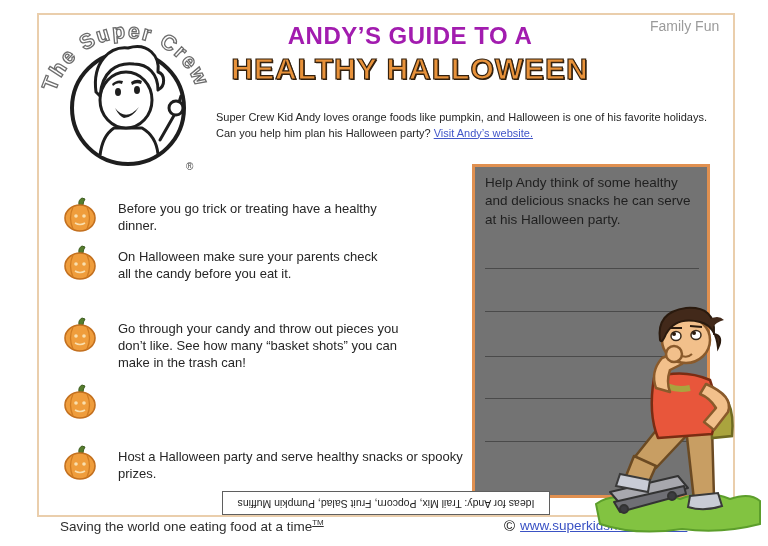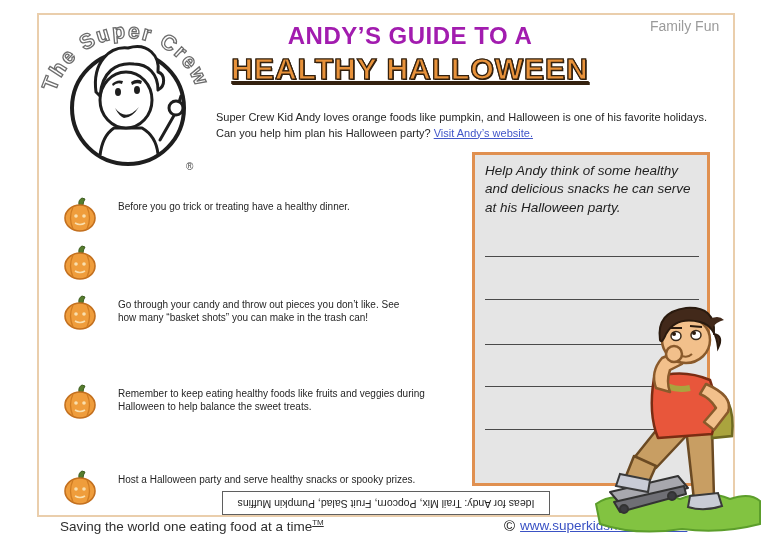--- a/index.html
+++ b/index.html
@@ -6,37 +6,37 @@
   body{width:768px;height:546px;background:#ffffff;position:relative;overflow:hidden;
        font-family:"Liberation Sans", sans-serif;color:#2a2a2a;}
   .page-frame{position:absolute;left:37px;top:13px;width:694px;height:500px;
               border:2px solid #eaceac;z-index:1;}
   
   .logo{position:absolute;left:40px;top:8px;width:172px;height:172px;z-index:3;}
   .title1{position:absolute;left:240px;top:22px;width:340px;text-align:center;
           font-size:24px;font-weight:600;letter-spacing:.5px;color:#a21caf;}
   .title2{position:absolute;left:225px;top:52px;width:370px;text-align:center;
           font-size:30px;font-weight:800;letter-spacing:1px;color:#e8923a;
-          -webkit-text-stroke:1.2px #33210f;text-shadow:1px 1px 0 #33210f;text-decoration:underline;}
+          -webkit-text-stroke:1.2px #33210f;text-shadow:1px 1px 0 #33210f;}
   .family-fun{position:absolute;left:650px;top:18px;font-size:14px;color:#9b9b9b;}
   .intro{position:absolute;left:216px;top:110px;width:492px;font-size:11px;
          line-height:1.42;color:#262626;}
   .intro a{color:#4256c8;text-decoration:underline;cursor:pointer;}
   
   .tip{position:absolute;left:60px;display:flex;align-items:flex-start;z-index:2;}
   .tip .pumpkin{flex:0 0 40px;margin-right:18px;margin-top:-3px;}
-  .tip-text{font-size:10px;line-height:1.32;color:#262626;}
+  .tip-text{font-size:13px;line-height:1.32;color:#262626;}
   .tip1{top:200px}.tip1 .tip-text{width:280px}
   .tip2{top:248px}.tip2 .tip-text{width:262px}
-  .tip3{top:298px}.tip3 .tip-text{width:292px}
+  .tip3{top:320px}.tip3 .tip-text{width:292px}
   .tip4{top:387px}.tip4 .tip-text{width:356px}
-  .tip5{top:473px}.tip5 .tip-text{width:356px}
-  
-  .activity-box{position:absolute;left:472px;top:152px;width:232px;height:328px;
-                border:3px solid #e09050;background:#e5e5e5;z-index:2;font-style:italic;}
+  .tip5{top:448px}.tip5 .tip-text{width:356px}
+  
+  .activity-box{position:absolute;left:472px;top:164px;width:232px;height:328px;
+                border:3px solid #e09050;background:#737373;z-index:2;}
   .activity-prompt{margin:7px 8px 0 10px;font-size:13.5px;line-height:1.36;color:#1f1f1f;}
   .answer-line{position:absolute;left:10px;right:8px;height:0;border-bottom:1.5px solid #4a4a4a;}
   .al1{top:101px}.al2{top:144px}.al3{top:189px}.al4{top:231px}.al5{top:274px}
   
   .thinking-boy{position:absolute;left:594px;top:296px;width:168px;height:244px;z-index:6;}
   
   .ideas-box{position:absolute;left:222px;top:491px;width:326px;height:22px;
              border:1.5px solid #5f5f5f;background:#fff;z-index:5;
              transform:rotate(180deg);text-align:center;}
   .ideas-text{font-size:10.5px;line-height:21px;color:#1f1f1f;white-space:nowrap;}
@@ -99,20 +99,21 @@
 </div>
 <div class="tip tip2">
   <svg class="pumpkin" viewBox="0 0 40 36" width="40" height="36">
     <path d="M19,8 Q18,3 22,1 L25,2 Q23,5 23,8 Z" fill="#567d2e" stroke="#3c5c1e" stroke-width="1"></path>
     <ellipse cx="20" cy="21" rx="15" ry="13" fill="#ef9d3c" stroke="#c3701f" stroke-width="1.6"></ellipse>
     <path d="M13,10 Q8,21 13,32 M27,10 Q32,21 27,32" stroke="#d07c22" stroke-width="1.3" fill="none"></path>
     <circle cx="16" cy="19" r="1.8" fill="#f9dfae"></circle>
       <circle cx="24" cy="19" r="1.8" fill="#f9dfae"></circle>
     <path d="M15,26 Q20,29 25,26" stroke="#f9dfae" stroke-width="1.6" fill="none"></path>
   </svg>
+  <div class="tip-text">On Halloween make sure your parents check all the candy before you eat it.</div>
 </div>
 <div class="tip tip3">
   <svg class="pumpkin" viewBox="0 0 40 36" width="40" height="36">
     <path d="M19,8 Q18,3 22,1 L25,2 Q23,5 23,8 Z" fill="#567d2e" stroke="#3c5c1e" stroke-width="1"></path>
     <ellipse cx="20" cy="21" rx="15" ry="13" fill="#ef9d3c" stroke="#c3701f" stroke-width="1.6"></ellipse>
     <path d="M13,10 Q8,21 13,32 M27,10 Q32,21 27,32" stroke="#d07c22" stroke-width="1.3" fill="none"></path>
     <circle cx="16" cy="19" r="1.8" fill="#f9dfae"></circle>
       <circle cx="24" cy="19" r="1.8" fill="#f9dfae"></circle>
     <path d="M15,26 Q20,29 25,26" stroke="#f9dfae" stroke-width="1.6" fill="none"></path>
   </svg>
@@ -120,21 +121,20 @@
 </div>
 <div class="tip tip4">
   <svg class="pumpkin" viewBox="0 0 40 36" width="40" height="36">
     <path d="M19,8 Q18,3 22,1 L25,2 Q23,5 23,8 Z" fill="#567d2e" stroke="#3c5c1e" stroke-width="1"></path>
     <ellipse cx="20" cy="21" rx="15" ry="13" fill="#ef9d3c" stroke="#c3701f" stroke-width="1.6"></ellipse>
     <path d="M13,10 Q8,21 13,32 M27,10 Q32,21 27,32" stroke="#d07c22" stroke-width="1.3" fill="none"></path>
     <circle cx="16" cy="19" r="1.8" fill="#f9dfae"></circle>
       <circle cx="24" cy="19" r="1.8" fill="#f9dfae"></circle>
     <path d="M15,26 Q20,29 25,26" stroke="#f9dfae" stroke-width="1.6" fill="none"></path>
   </svg>
-  <div class="tip-text">Remember to keep eating healthy foods like fruits and veggies during Halloween to help balance the sweet treats.</div>
 </div>
 <div class="tip tip5">
   <svg class="pumpkin" viewBox="0 0 40 36" width="40" height="36">
     <path d="M19,8 Q18,3 22,1 L25,2 Q23,5 23,8 Z" fill="#567d2e" stroke="#3c5c1e" stroke-width="1"></path>
     <ellipse cx="20" cy="21" rx="15" ry="13" fill="#ef9d3c" stroke="#c3701f" stroke-width="1.6"></ellipse>
     <path d="M13,10 Q8,21 13,32 M27,10 Q32,21 27,32" stroke="#d07c22" stroke-width="1.3" fill="none"></path>
     <circle cx="16" cy="19" r="1.8" fill="#f9dfae"></circle>
       <circle cx="24" cy="19" r="1.8" fill="#f9dfae"></circle>
     <path d="M15,26 Q20,29 25,26" stroke="#f9dfae" stroke-width="1.6" fill="none"></path>
   </svg>

